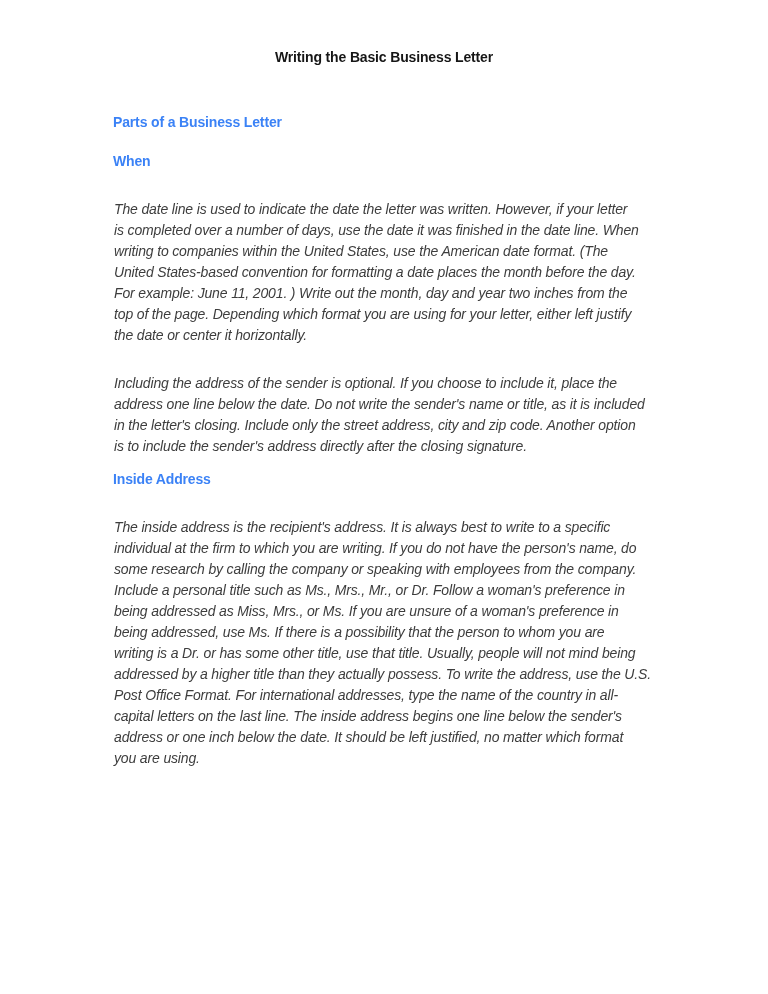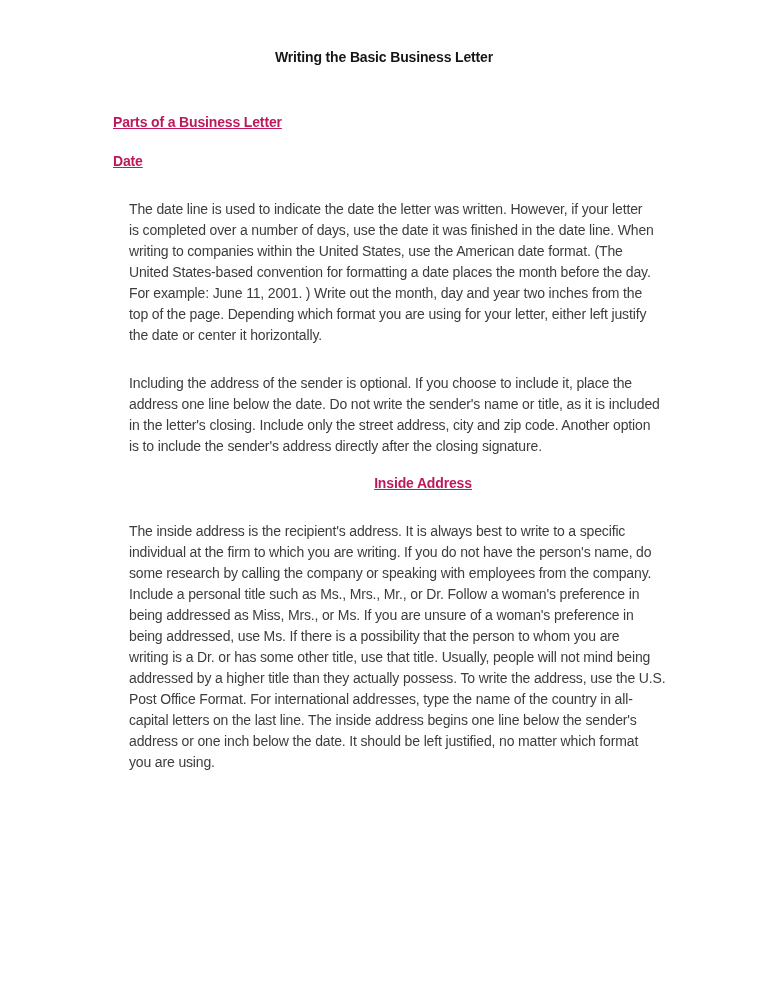--- a/index.html
+++ b/index.html
@@ -31,54 +31,54 @@
     letter-spacing: -0.15px;
   }
   .content {
     margin-left: 113px;
     margin-right: 35px;
   }
   .heading {
     font-size: 14px;
     line-height: 21px;
     font-weight: bold;
-    color: #be185d;
+    color: #3b82f6;
     letter-spacing: -0.15px;
-    text-decoration: underline;
   }
   .para {
     font-size: 14px;
     line-height: 21px;
     color: #3d3d3d;
     letter-spacing: -0.15px;
     white-space: pre;
-    margin: 16px;
+    margin: 1px;
+    font-style: italic;
   }
   .doc-subtitle      { margin-top: 44px; }
   .heading-date      { margin-top: 18px; }
   .para-date         { margin-top: 27px; }
   .heading-sender    { margin-top: 9px;  }
   .para-sender       { margin-top: 27px; }
-  .heading-inside    { margin-top: 12px; text-align: center; }
+  .heading-inside    { margin-top: 12px; }
   .para-inside       { margin-top: 27px; }
   .heading-salutation{ margin-top: 52px; }
   .para-salutation   { margin-top: 27px; }
 </style>
 </head>
 <body>
 
 <div class="page">
 
   <div class="doc-title">Writing the Basic Business Letter</div>
 
   <div class="content">
 
     <div class="heading doc-subtitle">Parts of a Business Letter</div>
 
-    <div class="heading heading-date">Date</div>
+    <div class="heading heading-date">When</div>
     <p class="para para-date">The date line is used to indicate the date the letter was written. However, if your letter
 is completed over a number of days, use the date it was finished in the date line. When
 writing to companies within the United States, use the American date format. (The
 United States-based convention for formatting a date places the month before the day.
 For example: June 11, 2001. ) Write out the month, day and year two inches from the
 top of the page. Depending which format you are using for your letter, either left justify
 the date or center it horizontally.</p>
 
     <p class="para para-sender">Including the address of the sender is optional. If you choose to include it, place the
 address one line below the date. Do not write the sender's name or title, as it is included

